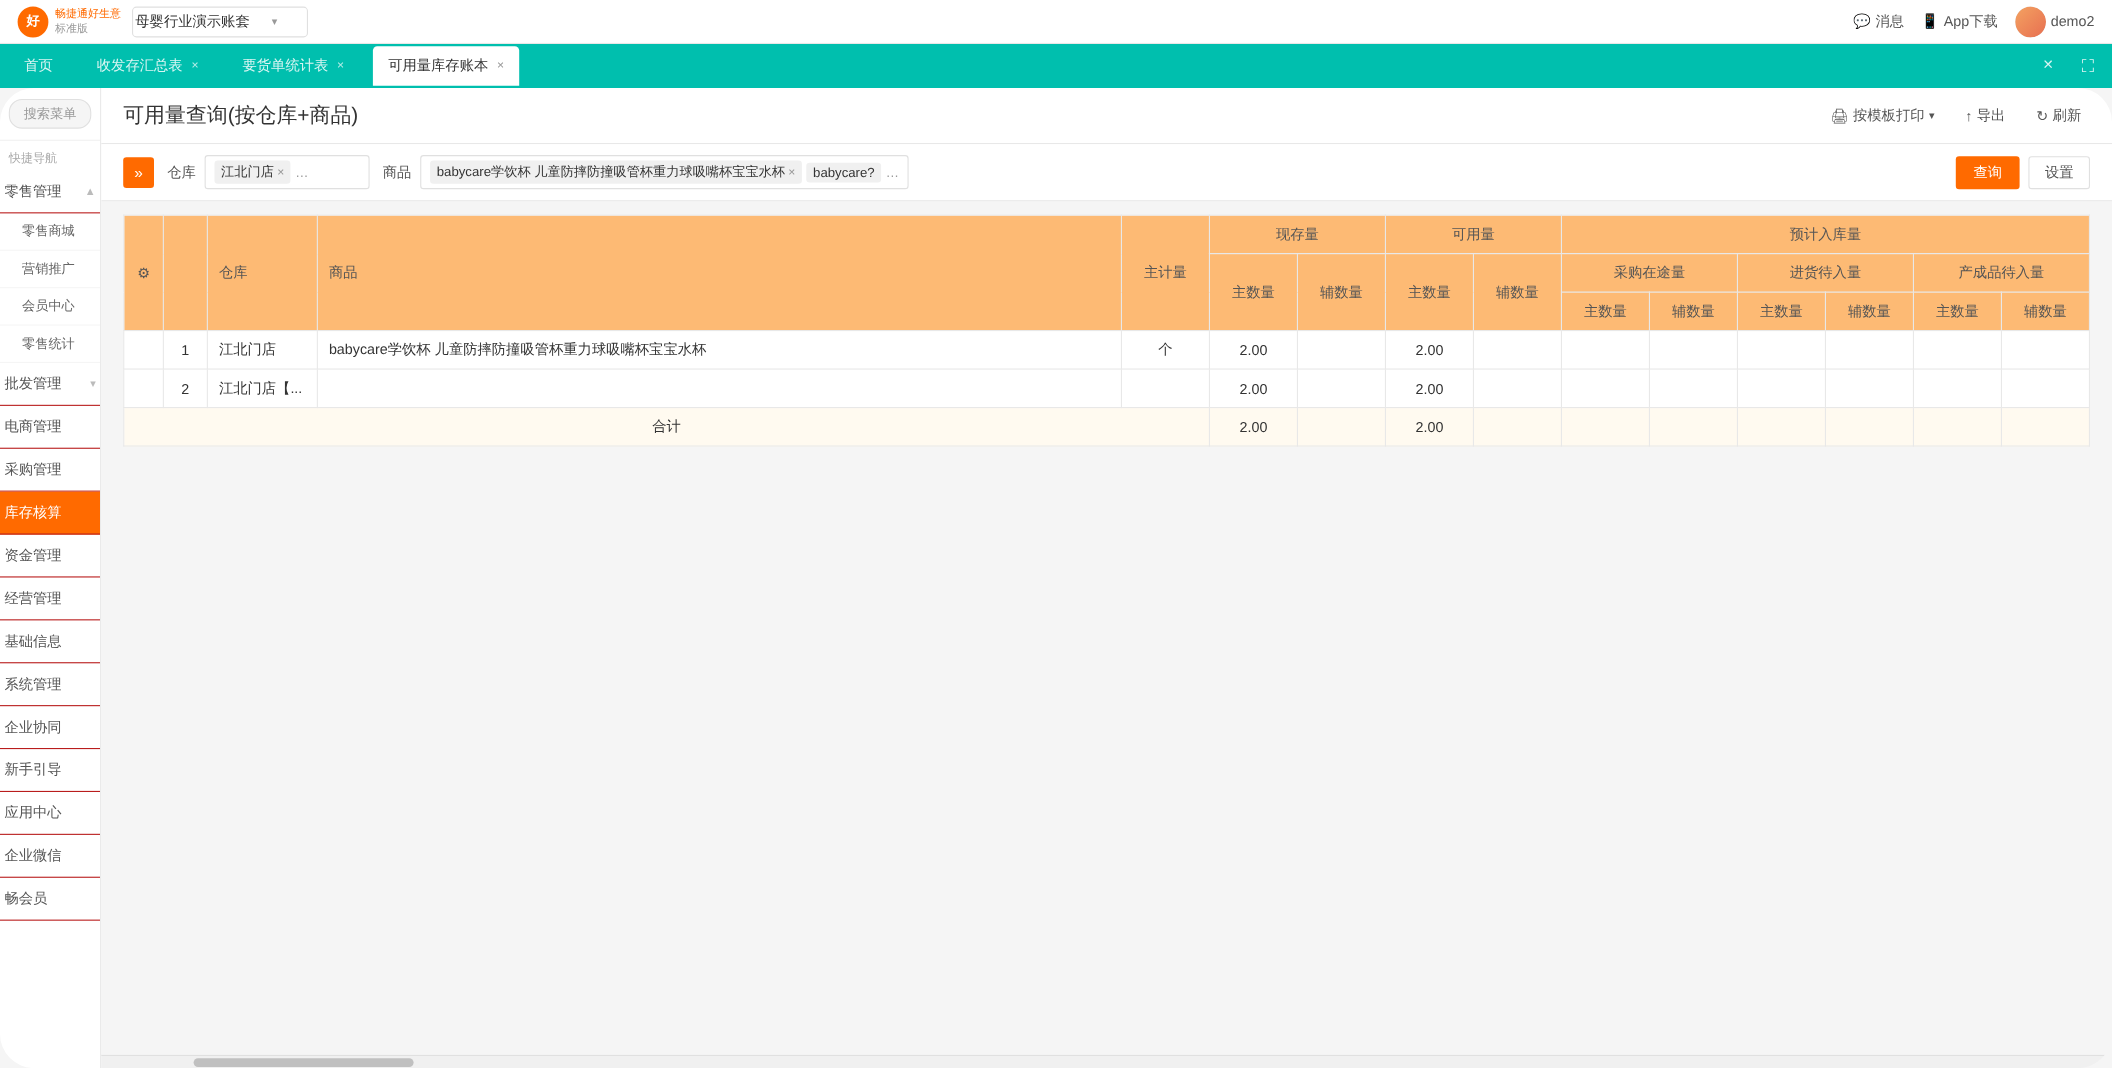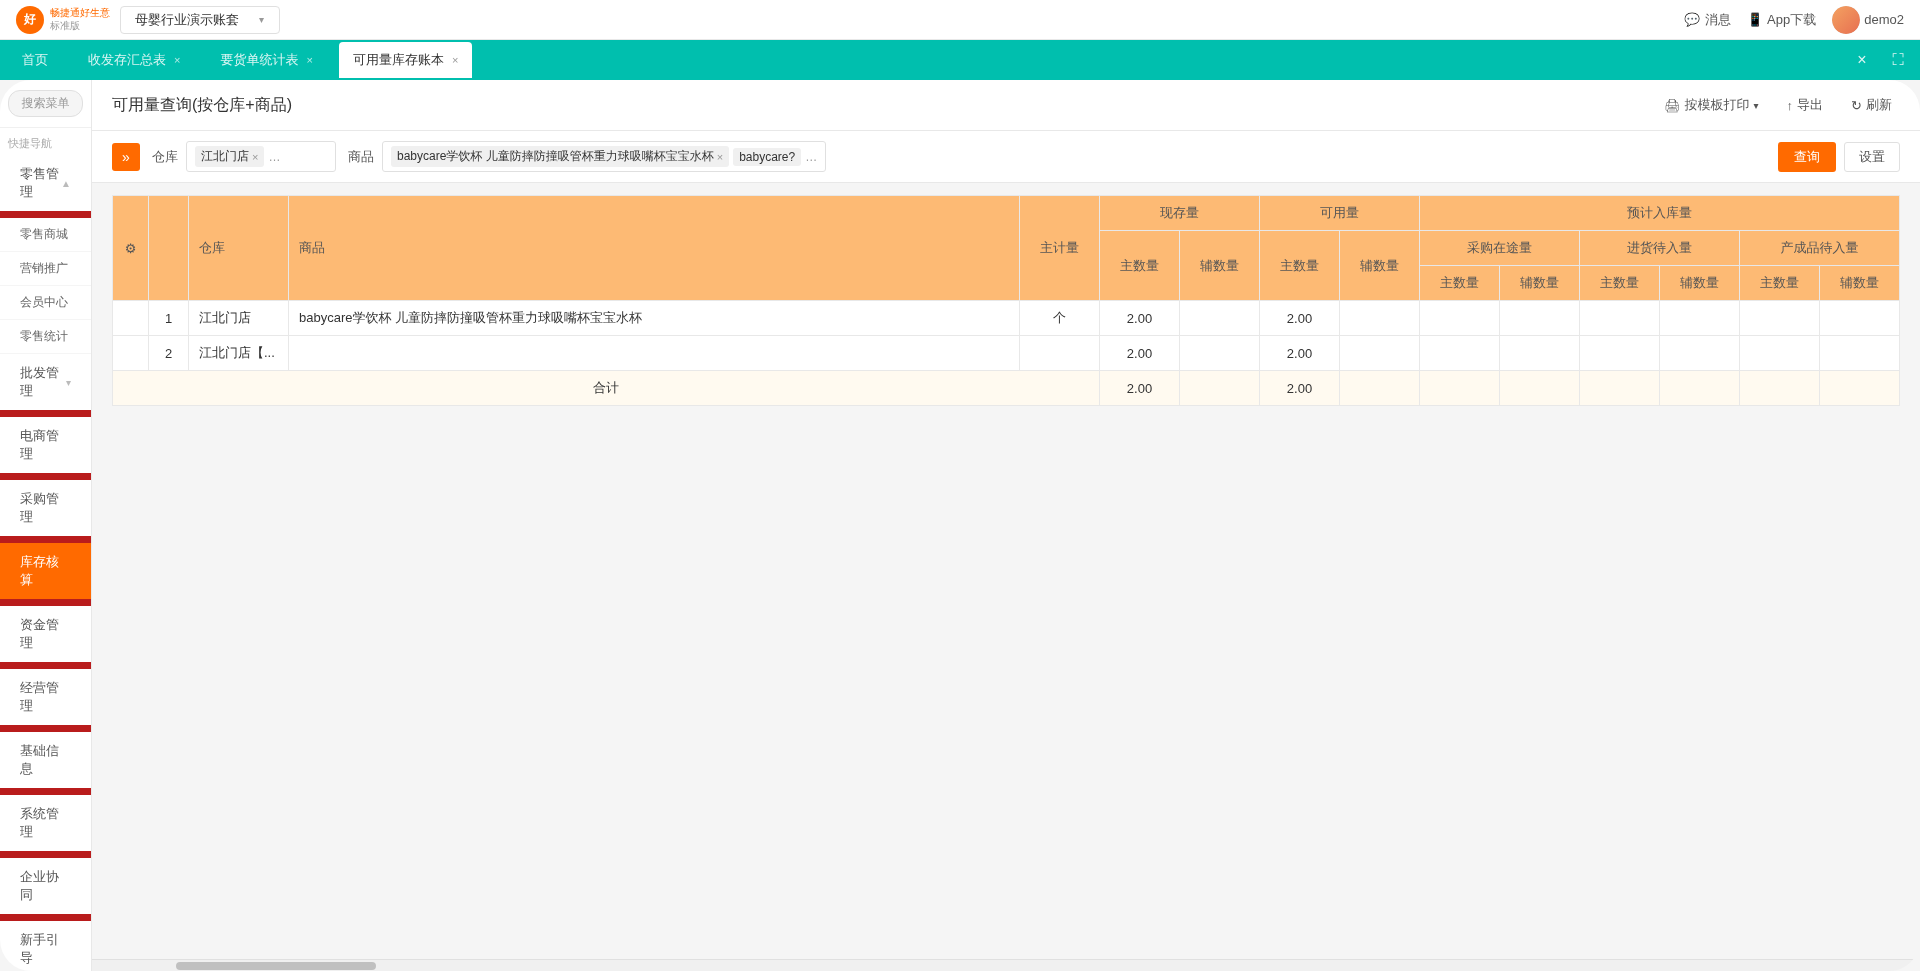--- a/index.html
+++ b/index.html
@@ -14,21 +14,21 @@
       justify-content: space-between;
       padding: 0 16px;
       border-bottom: 1px solid #e8e8e8;
       flex-shrink: 0;
     }
     .top-bar-left { display: flex; align-items: center; gap: 10px; }
     .logo-area { display: flex; align-items: center; gap: 6px; }
     .logo-icon { width: 28px; height: 28px; background: #ff6a00; border-radius: 50%; display: flex; align-items: center; justify-content: center; color: white; font-size: 12px; font-weight: bold; }
     .logo-text { font-size: 10px; color: #ff6a00; line-height: 1.2; }
     .logo-sub { font-size: 10px; color: #999; }
-    .industry-selector { display: flex; align-items: center; gap: 20px; font-size: 13px; color: #333; cursor: pointer; padding: 4px 14px; border: 1px solid #e0e0e0; border-radius: 4px; min-width: 160px; }
+    .industry-selector { display: flex; align-items: center; gap: 20px; font-size: 13px; color: #333; cursor: pointer; padding: 4px 2px; border: 1px solid #e0e0e0; border-radius: 4px; min-width: 160px; }
     .industry-selector .chevron { color: #999; font-size: 10px; }
     .top-bar-right { display: flex; align-items: center; gap: 16px; }
     .top-right-item { display: flex; align-items: center; gap: 4px; color: #555; font-size: 13px; cursor: pointer; }
     .avatar { width: 28px; height: 28px; border-radius: 50%; background: #e0e0e0; overflow: hidden; display: flex; align-items: center; justify-content: center; }
     .avatar-img { width: 100%; height: 100%; background: linear-gradient(135deg, #f4a261, #e76f51); border-radius: 50%; }
 
     
     .tab-bar {
       height: 40px;
       background: #00bfae;
@@ -120,25 +120,25 @@
       color: #aaa;
       cursor: pointer;
       display: flex;
       align-items: center;
       gap: 4px;
     }
     .sidebar-item {
       display: flex;
       align-items: center;
       justify-content: space-between;
-      padding: 10px 20px;
+      padding: 10px 4px;
       font-size: 13px;
       color: #555;
       cursor: pointer;
-      border-bottom: 7px solid #b91c1c;
+      border-bottom: 1px solid #b91c1c;
     }
     .sidebar-item.active { background: #ff6a00; color: #fff; }
     .sidebar-item .arrow { font-size: 10px; color: #bbb; }
     .sidebar-sub-item {
       padding: 8px 12px 8px 20px;
       font-size: 12px;
       color: #666;
       cursor: pointer;
       border-bottom: 1px solid #f5f5f5;
     }
@@ -155,21 +155,21 @@
     
     .page-header {
       background: #fff;
       padding: 12px 20px;
       display: flex;
       align-items: center;
       justify-content: space-between;
       border-bottom: 1px solid #e8e8e8;
       flex-shrink: 0;
     }
-    .page-title { font-size: 16px; font-weight: 500; color: #333; }
+    .page-title { font-size: 19px; font-weight: 500; color: #333; }
     .page-actions { display: flex; align-items: center; gap: 12px; }
     .page-action-btn {
       display: flex;
       align-items: center;
       gap: 4px;
       font-size: 13px;
       color: #555;
       cursor: pointer;
       padding: 4px 8px;
     }

